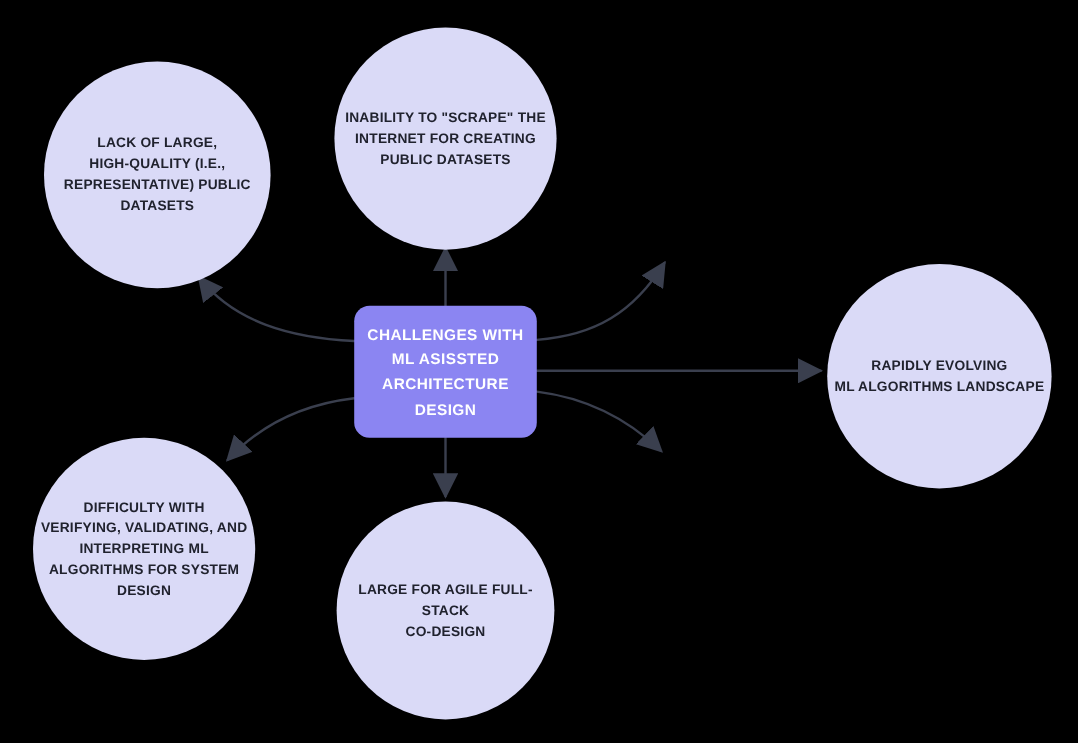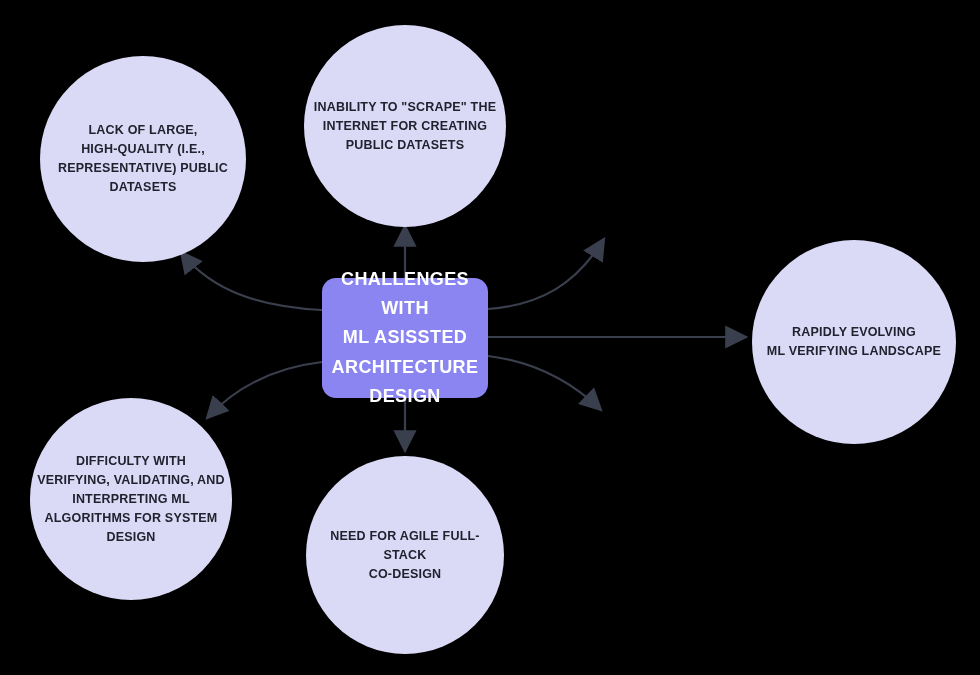--- a/index.html
+++ b/index.html
@@ -50,21 +50,21 @@
     border-radius: 14px;
     background: var(--center-fill);
     display: flex;
     align-items: center;
     justify-content: center;
     text-align: center;
   }
   .center-box .label {
     white-space: pre-line;
     color: var(--center-text);
-    font-size: 18px;
+    font-size: 14px;
     font-weight: 700;
     line-height: 1.62;
     letter-spacing: 0.4px;
   }
   .node-top-left     { left: 40px;  top: 56px;  width: 206px; height: 206px; }
   .node-top          { left: 304px; top: 25px;  width: 202px; height: 202px; }
   .node-top-right    { left: 572px; top: 57px;  width: 198px; height: 198px; }
   .node-right        { left: 752px; top: 240px; width: 204px; height: 204px; }
   .node-bottom-left  { left: 30px;  top: 398px; width: 202px; height: 202px; }
   .node-bottom       { left: 306px; top: 456px; width: 198px; height: 198px; }
@@ -100,33 +100,33 @@
 
   <div class="node node-top">
     <span class="label">INABILITY TO "SCRAPE" THE
 INTERNET FOR CREATING
 PUBLIC DATASETS</span>
   </div>
 
 
   <div class="node node-right">
     <span class="label">RAPIDLY EVOLVING
-ML VERIFYING LANDSCAPE</span>
+ML ALGORITHMS LANDSCAPE</span>
   </div>
 
   <div class="node node-bottom-left">
     <span class="label">DIFFICULTY WITH
 VERIFYING, VALIDATING, AND
 INTERPRETING ML
 ALGORITHMS FOR SYSTEM
 DESIGN</span>
   </div>
 
   <div class="node node-bottom">
-    <span class="label">NEED FOR AGILE FULL-STACK
+    <span class="label">LARGE FOR AGILE FULL-STACK
 CO-DESIGN</span>
   </div>
 
 
   <div class="center-box">
     <span class="label">CHALLENGES WITH
 ML ASISSTED
 ARCHITECTURE
 DESIGN</span>
   </div>

